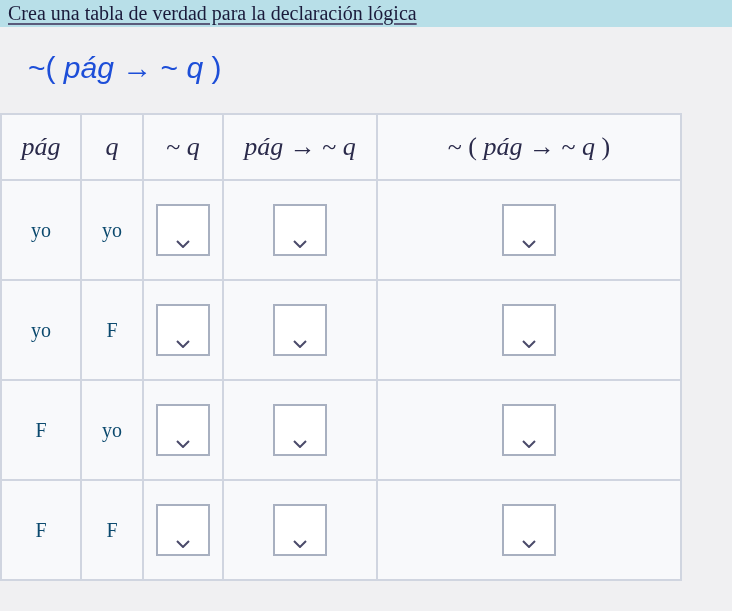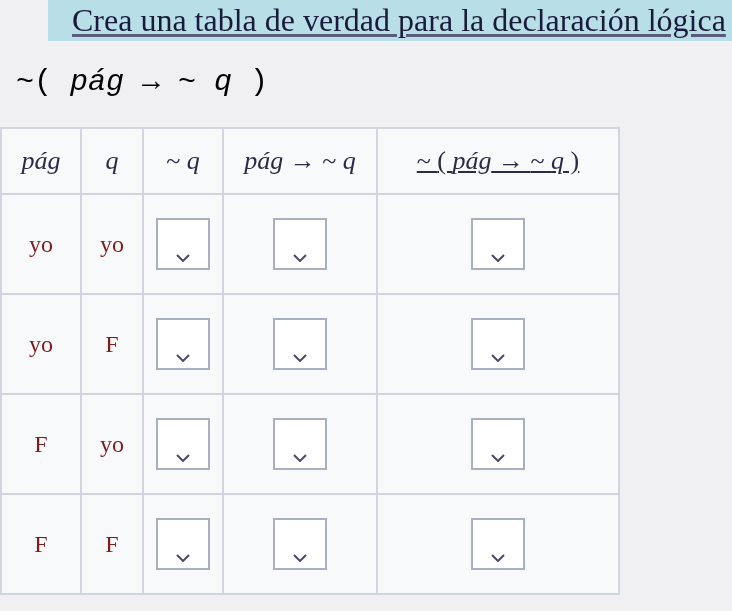--- a/index.html
+++ b/index.html
@@ -9,35 +9,34 @@
     }
     body {
       font-family: Georgia, 'Times New Roman', serif;
       background: #f0f0f2;
       width: 732px;
       height: 611px;
       overflow: hidden;
     }
     .title-bar {
       background: #b8dfe8;
-      padding: 2px 24px;
-      font-size: 32px;
+      padding: 2px 8px;
+      font-size: 20px;
       color: #1a1a3a;
       text-decoration: underline;
       text-decoration-color: #5a5a7a;
       text-underline-offset: 3px;
       white-space: nowrap;
-      margin-left: 48px;
     }
     .expression {
-      padding: 24px 18px 28px 16px;
+      padding: 24px 18px 28px 28px;
       font-size: 30px;
       font-style: italic;
-      color: #000000;
-      font-family: Liberation Mono, monospace;
+      color: #1d4ed8;
+      font-family: Liberation Sans, sans-serif;
     }
     .expression .not-italic {
       font-style: normal;
     }
     table {
       border-collapse: collapse;
       margin-left: 0;
     }
     th, td {
       border: 2px solid #d0d5e0;
@@ -52,28 +51,28 @@
       color: #2a2a4a;
       font-style: italic;
       font-family: Georgia, serif;
       height: 66px;
     }
     th .not-italic {
       font-style: normal;
     }
     td {
       height: 100px;
-      font-size: 24px;
-      color: #7f1d1d;
+      font-size: 20px;
+      color: #0c4a6e;
     }
     .col-pag { width: 80px; }
     .col-q { width: 62px; }
     .col-nq { width: 80px; }
     .col-imp { width: 154px; }
-    .col-neg { width: 242px; text-decoration: underline; }
+    .col-neg { width: 304px; }
     .select-box {
       display: inline-flex;
       align-items: flex-end;
       justify-content: center;
       width: 54px;
       height: 52px;
       border: 2px solid #a8b0c0;
       background: #ffffff;
       padding-bottom: 6px;
       cursor: pointer;

